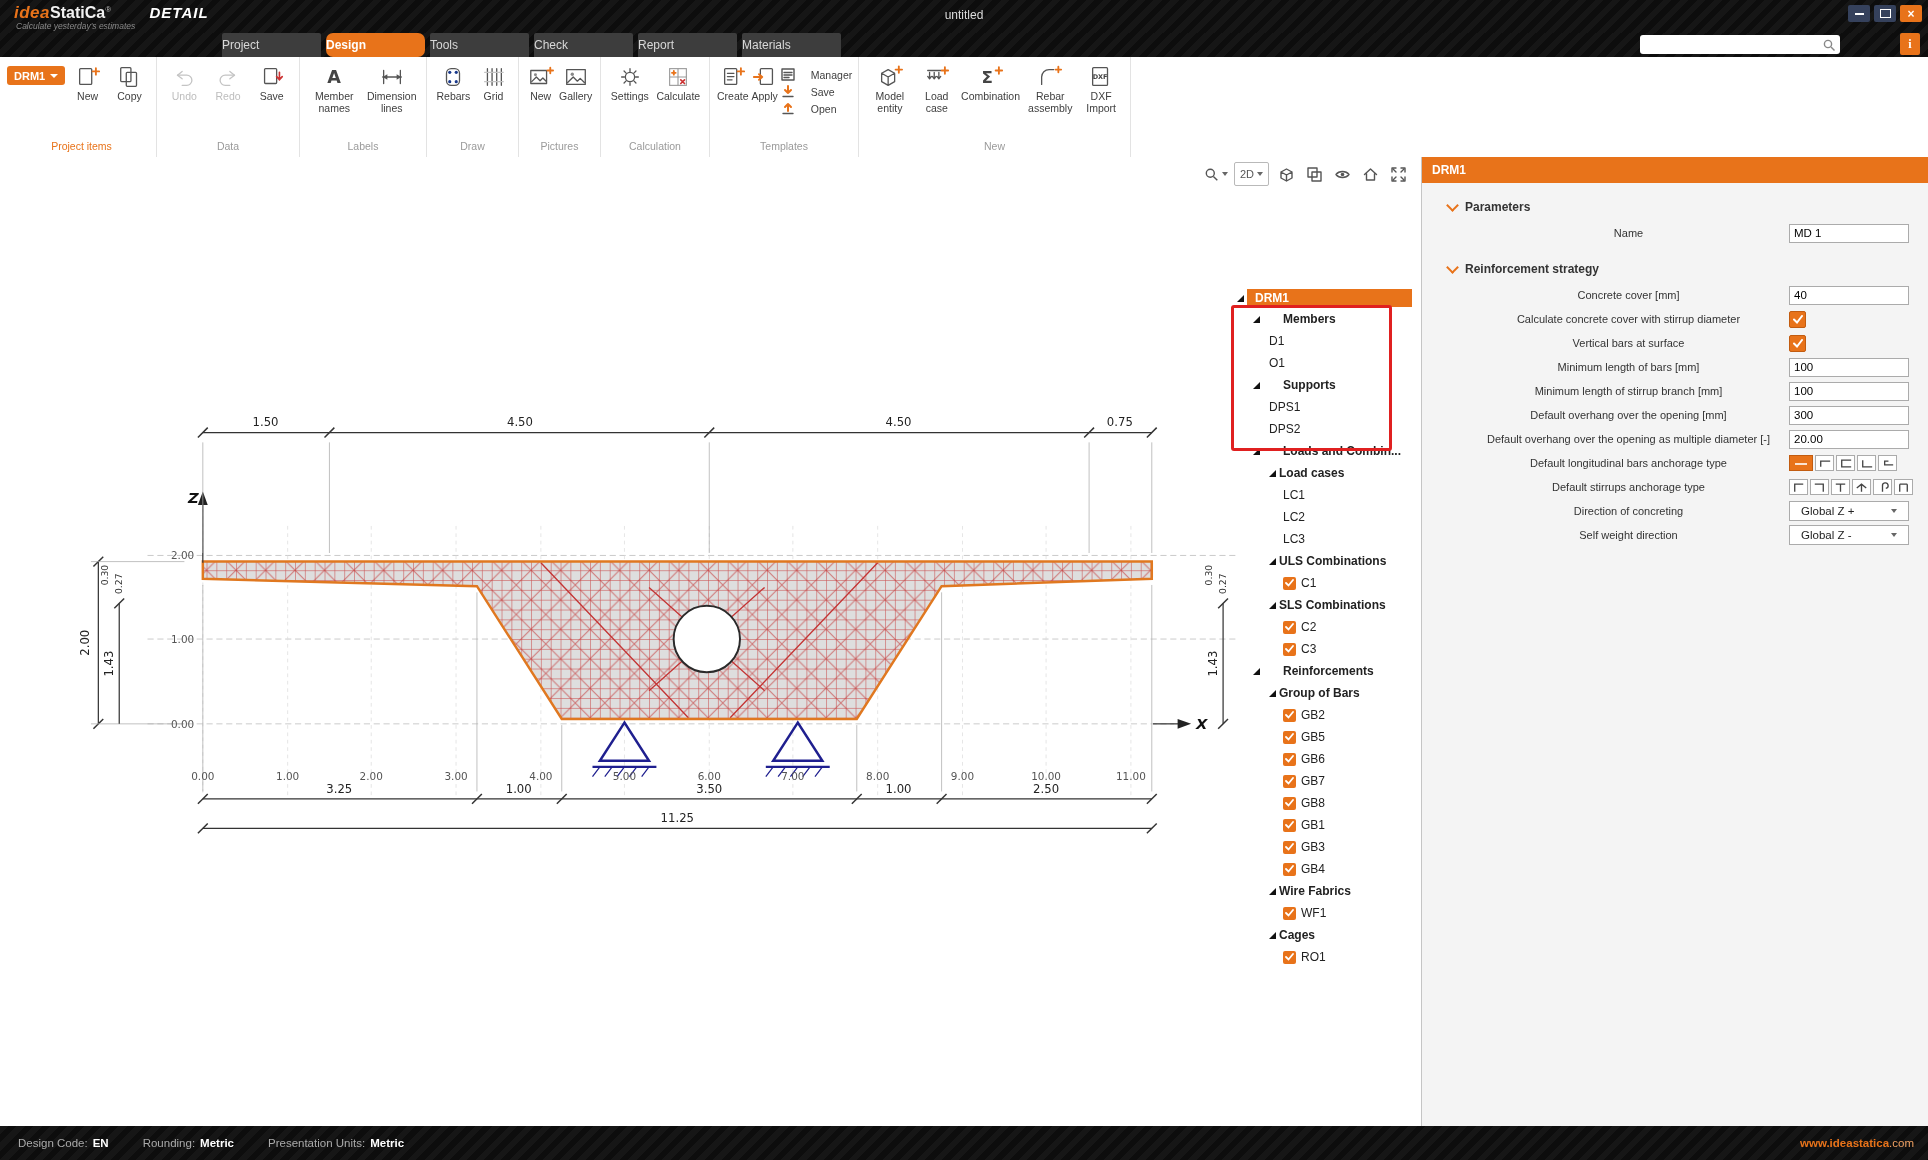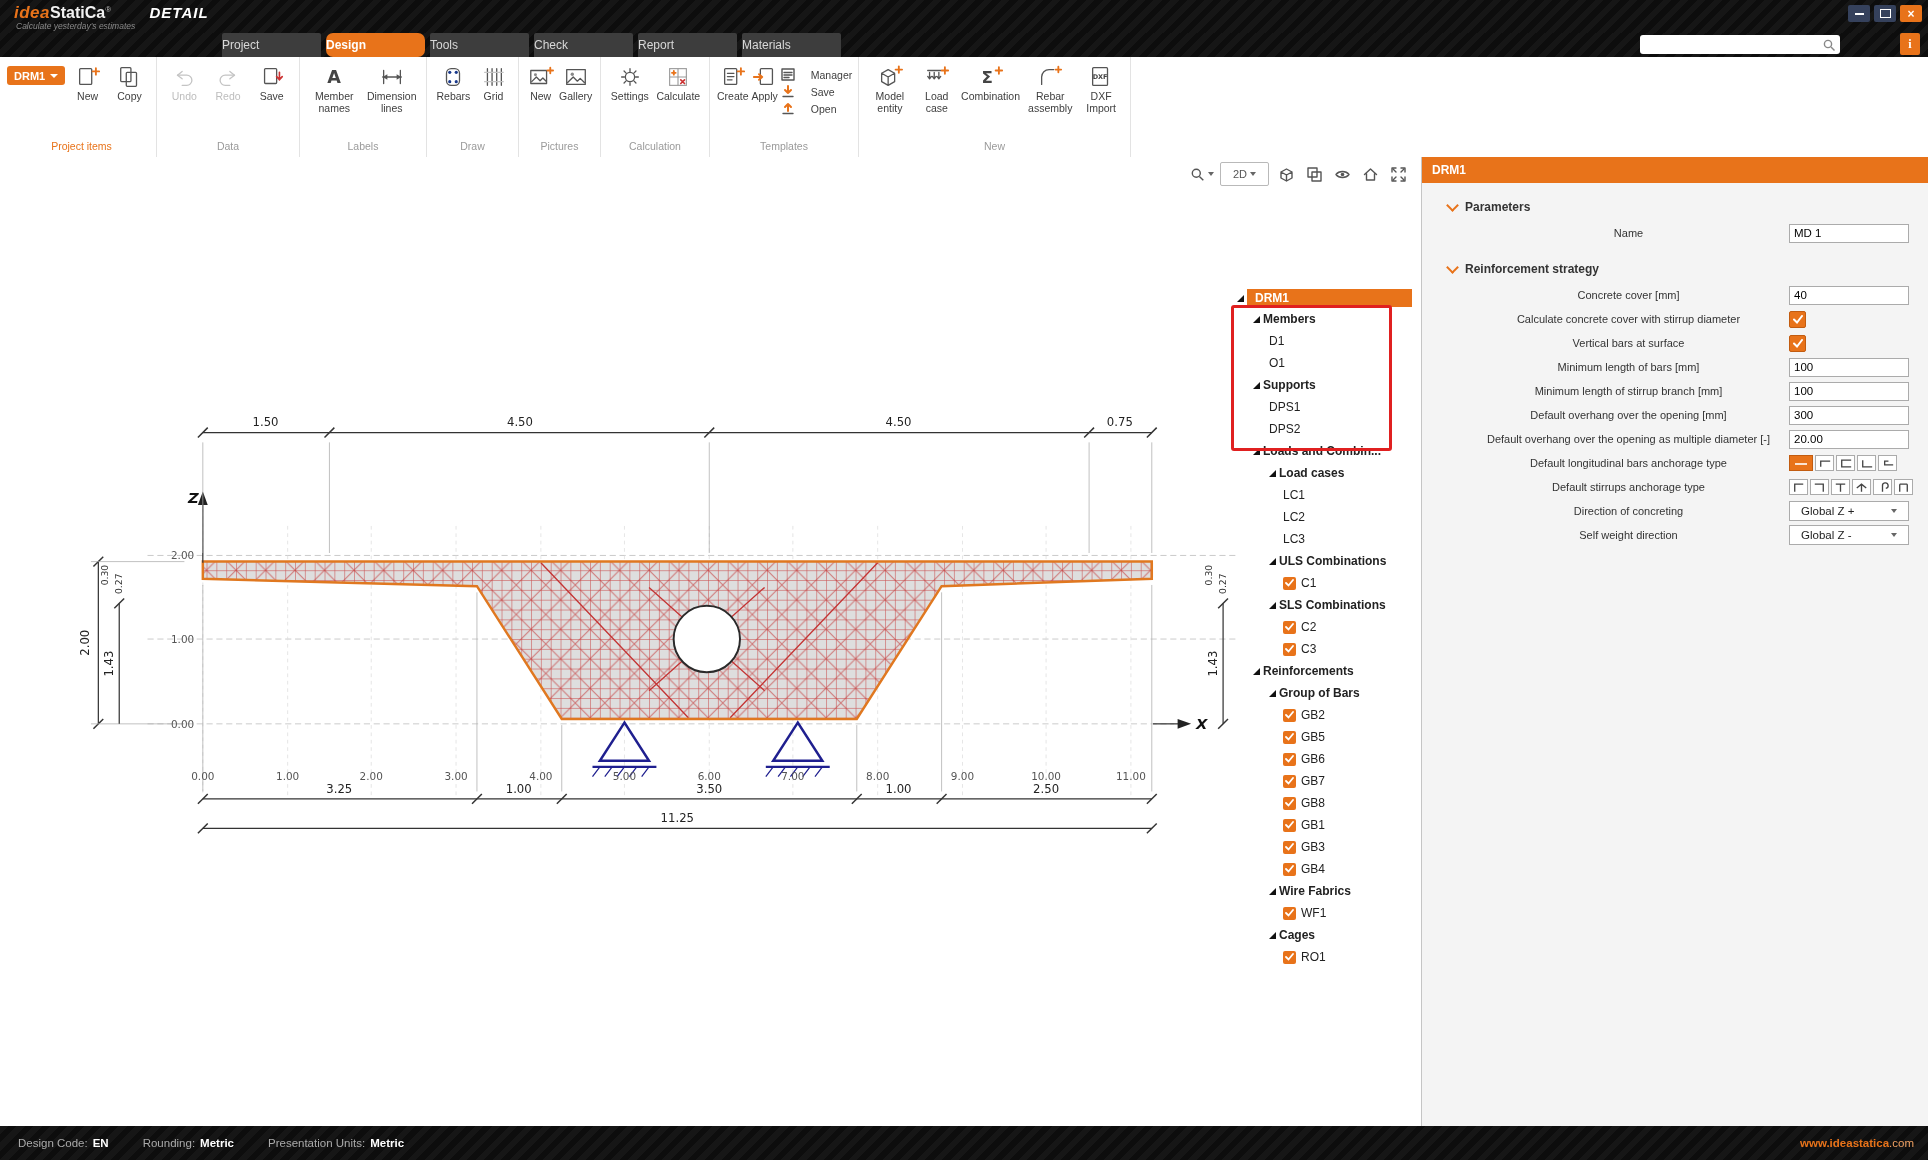--- a/index.html
+++ b/index.html
@@ -57,29 +57,29 @@
   .rul{font-size:8.5px;fill:#555;}
   .axl{font-size:12px;font-style:italic;font-weight:bold;fill:#111;}
   .dl{stroke:#333;stroke-width:1;}
   .tick{stroke:#333;stroke-width:1.2;}
   .ext{stroke:#aaa;stroke-width:.6;}
   .gridH{stroke:#c2c2c2;stroke-width:.7;stroke-dasharray:5,3;}
   .gridV{stroke:#dcdcdc;stroke-width:.6;stroke-dasharray:3,3;}
   
   #ctoolbar{position:absolute;top:5px;right:12px;display:flex;align-items:center;gap:6px;}
   .cbtn{height:22px;min-width:22px;display:flex;align-items:center;justify-content:center;color:#555;}
-  .cbtn.boxed{border:1px solid #b9b9b9;border-radius:2px;padding:0 12px;font-size:11px;gap:3px;background:#fff;}
+  .cbtn.boxed{border:1px solid #b9b9b9;border-radius:2px;padding:0 5px;font-size:11px;gap:3px;background:#fff;}
   .caretD{width:0;height:0;border-left:3.5px solid transparent;border-right:3.5px solid transparent;border-top:4px solid #666;}
   
   #tree{position:absolute;left:1237px;top:131px;width:175px;font-size:12px;color:#222;}
   .tree-root{display:flex;align-items:center;height:20px;}
   .tri{width:0;height:0;border-style:solid;border-width:0 0 7px 7px;border-color:transparent transparent #111 transparent;margin-right:3px;flex:0 0 auto;}
   .rootbar{background:#e8731a;color:#fff;font-weight:bold;height:18px;display:flex;align-items:center;padding:0 8px;flex:1;}
   .tree-row{display:flex;align-items:center;height:22px;}
-  .tree-row.lv1{padding-left:16px;}
+  .tree-row.lv1{padding-left:16px;gap:20px;}
   .tree-row.lv2{padding-left:32px;}
   .tree-row.lv3{padding-left:46px;}
   .tree-row .tri{display:none;}
   .tree-row.group .tri{display:block;}
   .tree-row.group .lbl{font-weight:bold;}
   .chk{display:none;width:13px;height:13px;background:#e8731a;border-radius:2px;margin-right:5px;
     align-items:center;justify-content:center;flex:0 0 auto;}
   .tree-row.check .chk{display:flex;}
   #annot{position:absolute;left:1231px;top:148px;width:155px;height:140px;border:3px solid #e02020;border-radius:3px;}
   
@@ -109,20 +109,21 @@
 </style>
 </head>
 <body>
 
 <div id="titlebar" class="striped">
   <div class="logo">
     <span class="idea">idea</span><span class="statica">StatiCa</span><span class="reg">®</span>
     <span class="product">DETAIL</span>
   </div>
   <div class="tagline">Calculate yesterday's estimates</div>
+  <div class="wintitle">untitled</div>
   <div class="winbtns">
     <div class="winbtn">
         <span class="minbar"></span>
       </div>
     <div class="winbtn">
         <span class="maxbox"></span>
       </div>
     <div class="winbtn close">
         <span>×</span>
       </div>

